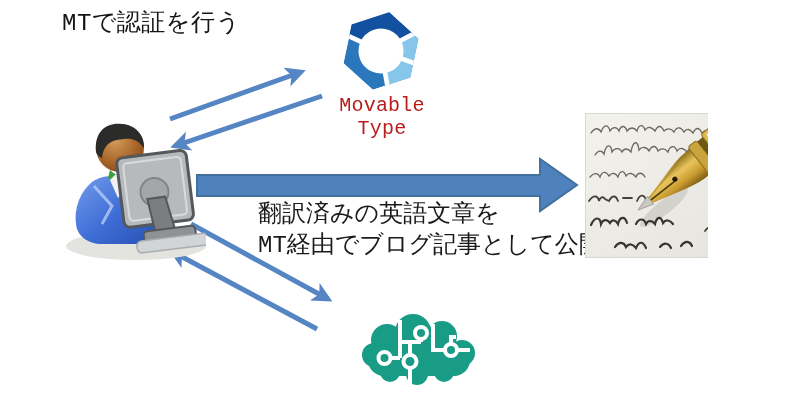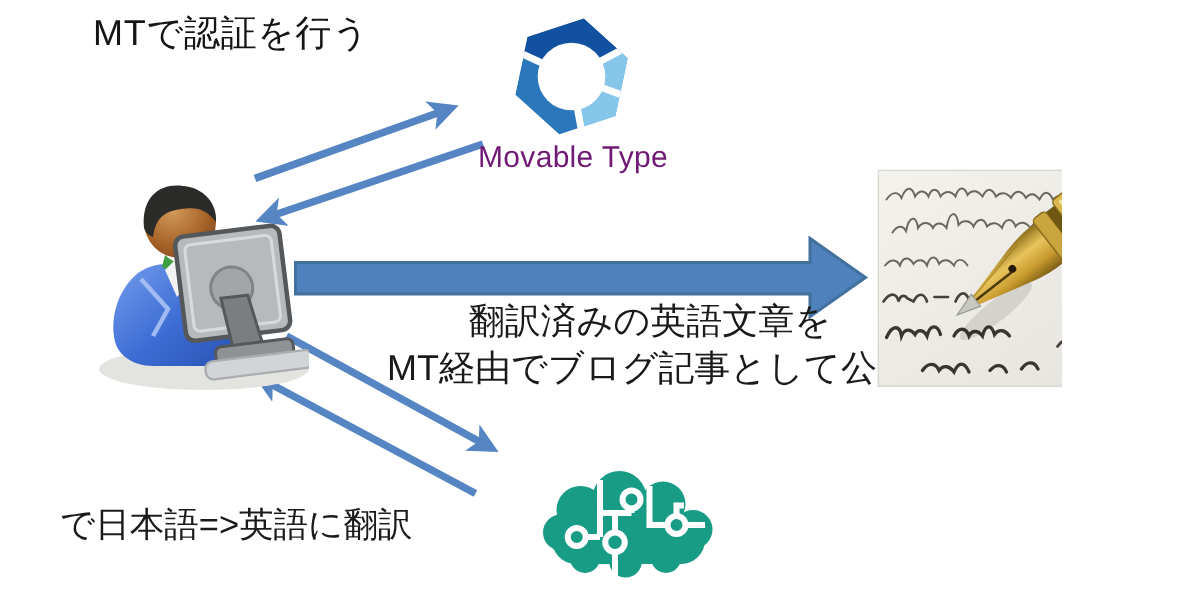--- a/index.html
+++ b/index.html
@@ -1,25 +1,25 @@
 <!DOCTYPE html>
 <html><head>
 <meta charset="utf-8">
 <style>
   html,body{margin:0;padding:0;background:#fff;}
   .canvas{
     position:relative;width:708px;height:408px;background:#ffffff;overflow:hidden;
-    font-family:Liberation Sans, sans-serif;color:#1a1a1a;
+    font-family:Liberation Mono, monospace;color:#1a1a1a;
   }
   .abs{position:absolute;}
   .jp-note{font-size:24px;color:#151515;white-space:nowrap;letter-spacing:0.5px;}
-  .note-2line div{white-space:nowrap;text-align:center;}
+  .note-2line div{white-space:nowrap;}
   #auth-note{left:62px;top:6px;}
   #mt-logo{left:334px;top:4px;}
-  #mt-label{left:318px;top:94px;width:128px;text-align:center;font-size:20px;color:#701a75;letter-spacing:0.2px;}
+  #mt-label{left:318px;top:94px;width:128px;text-align:center;font-size:20px;color:#b91c1c;letter-spacing:0.2px;}
   #person{left:58px;top:112px;}
   #arrow-layer{left:0;top:0;pointer-events:none;}
   #publish-note{left:258px;top:199px;font-size:24px;line-height:31px;}
   #photo{left:585px;top:113px;}
   #brain{left:360px;top:308px;}
   #translator-note{left:40px;top:335px;font-size:23px;line-height:29px;}
 </style>
 </head>
 <body>
 
@@ -175,16 +175,15 @@
     </g>
     <g stroke="#ffffff" stroke-width="4" fill="#189c86">
       <circle cx="24.5" cy="50" r="6"></circle>
       <circle cx="50" cy="53.5" r="6.5"></circle>
       <circle cx="61" cy="25" r="6"></circle>
       <circle cx="91" cy="42" r="6"></circle>
     </g>
   </svg>
 
   <div id="translator-note" class="abs note-2line">
-    <div>で日本語=&gt;英語に翻訳</div>
   </div>
 
 </div>
 
 </body></html>

